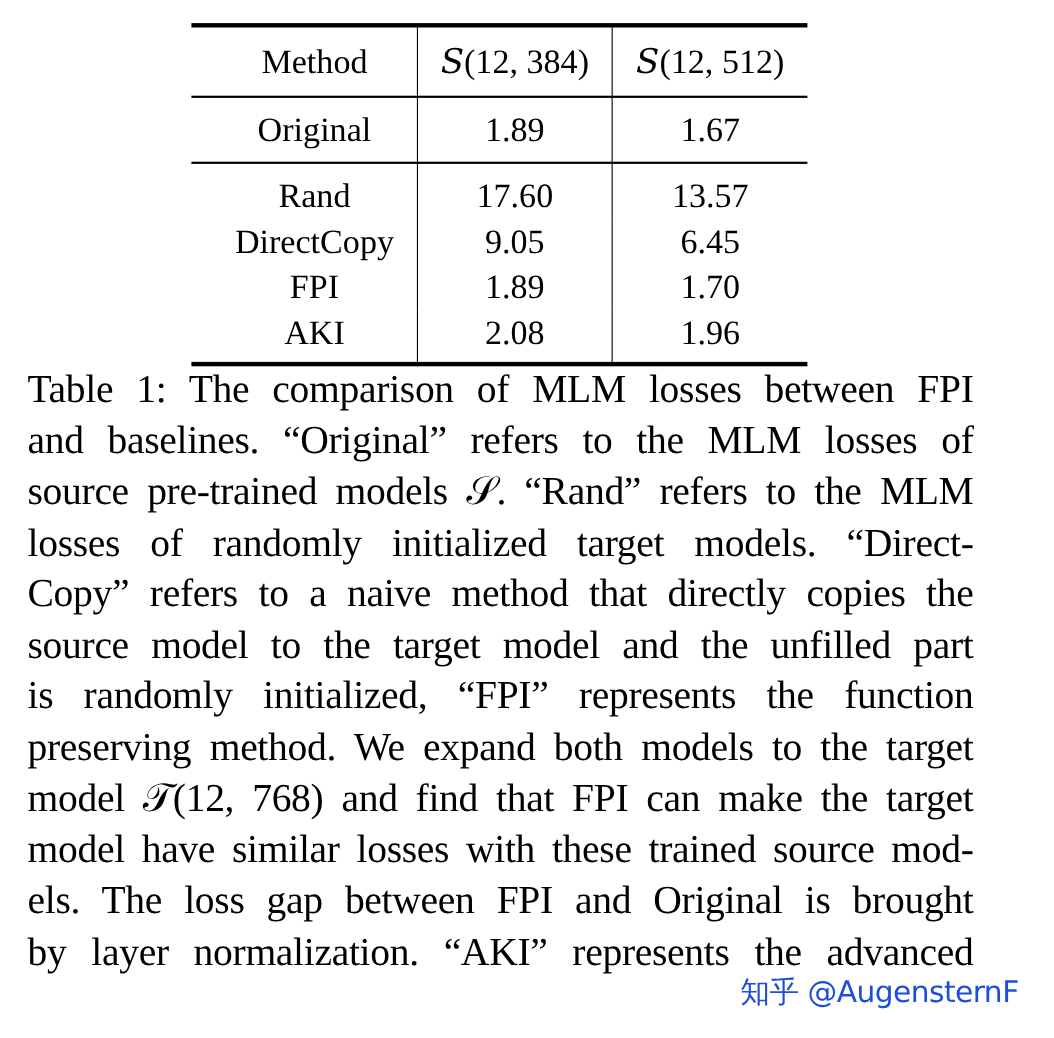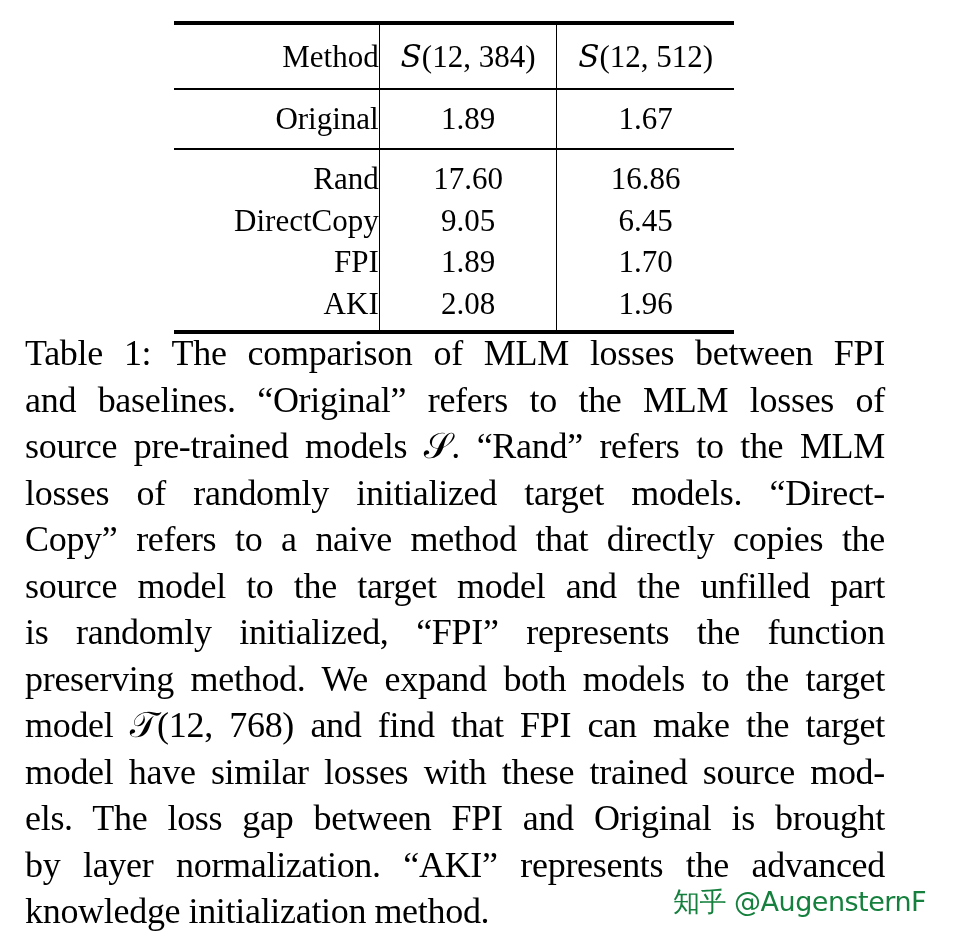--- a/index.html
+++ b/index.html
@@ -29,21 +29,21 @@
     .rule-top { border-top: 4px solid #000; }
     .rule-mid { border-top: 2px solid #000; }
     .rule-bottom { border-bottom: 4px solid #000; }
     td, th {
       padding: 0;
       font-weight: normal;
       height: 41.5px;
       line-height: 41.5px;
       white-space: nowrap;
     }
-    .col-method { width: 192px; padding-left: 19px; text-align: right; }
+    .col-method { width: 192px; padding-left: 19px; text-align: center; }
     .col-a { width: 183px; text-align: center; border-left: 1.5px solid #000; }
     .col-b { width: 183px; text-align: center; border-left: 1.5px solid #000; }
     tr.header td { height: 62px; line-height: 62px; }
     tr.original td { height: 58px; line-height: 58px; }
     tr.first-group td { padding-top: 8px; }
     tr.last-group td { padding-bottom: 6px; }
     .bold { font-weight: normal; }
     .math-s, .math-t { font-style: italic; font-family: "DejaVu Serif", serif; }
     .caption {
       position: absolute;
@@ -62,21 +62,21 @@
       text-align: justify;
       text-align-last: justify;
     }
     .caption .line.last { text-align-last: left; }
     .watermark {
       position: absolute;
       left: 673px;
       top: 884px;
       font-family: "DejaVu Sans", sans-serif;
       font-size: 27px;
-      color: #15803d;
+      color: #1d4ed8;
       letter-spacing: -0.5px;
       text-shadow: 0 0 1px #ffffff;
     }
   </style>
 </head>
 <body>
 
 <div class="table-wrap">
   <table>
     <tbody>
@@ -86,21 +86,21 @@
       <td class="col-b"><span class="math-s">S</span><span>(12, 512)</span></td>
     </tr>
     <tr class="original rule-mid">
       <td class="col-method">Original</td>
       <td class="col-a">1.89</td>
       <td class="col-b">1.67</td>
     </tr>
     <tr class="rule-mid first-group">
       <td class="col-method">Rand</td>
       <td class="col-a">17.60</td>
-      <td class="col-b">16.86</td>
+      <td class="col-b">13.57</td>
     </tr>
     <tr>
       <td class="col-method">DirectCopy</td>
       <td class="col-a">9.05</td>
       <td class="col-b">6.45</td>
     </tr>
     <tr>
       <td class="col-method bold">FPI</td>
       <td class="col-a bold">1.89</td>
       <td class="col-b bold">1.70</td>
@@ -120,16 +120,15 @@
   <span class="line">source pre-trained models 𝒮. “Rand” refers to the MLM</span>
   <span class="line">losses of randomly initialized target models. “Direct-</span>
   <span class="line">Copy” refers to a naive method that directly copies the</span>
   <span class="line">source model to the target model and the unfilled part</span>
   <span class="line">is randomly initialized, “FPI” represents the function</span>
   <span class="line">preserving method. We expand both models to the target</span>
   <span class="line">model 𝒯(12, 768) and find that FPI can make the target</span>
   <span class="line">model have similar losses with these trained source mod-</span>
   <span class="line">els. The loss gap between FPI and Original is brought</span>
   <span class="line">by layer normalization. “AKI” represents the advanced</span>
-  <span class="line last">knowledge initialization method.</span>
 </p>
 
 <div class="watermark">知乎 @AugensternF</div>
 
 </body></html>

